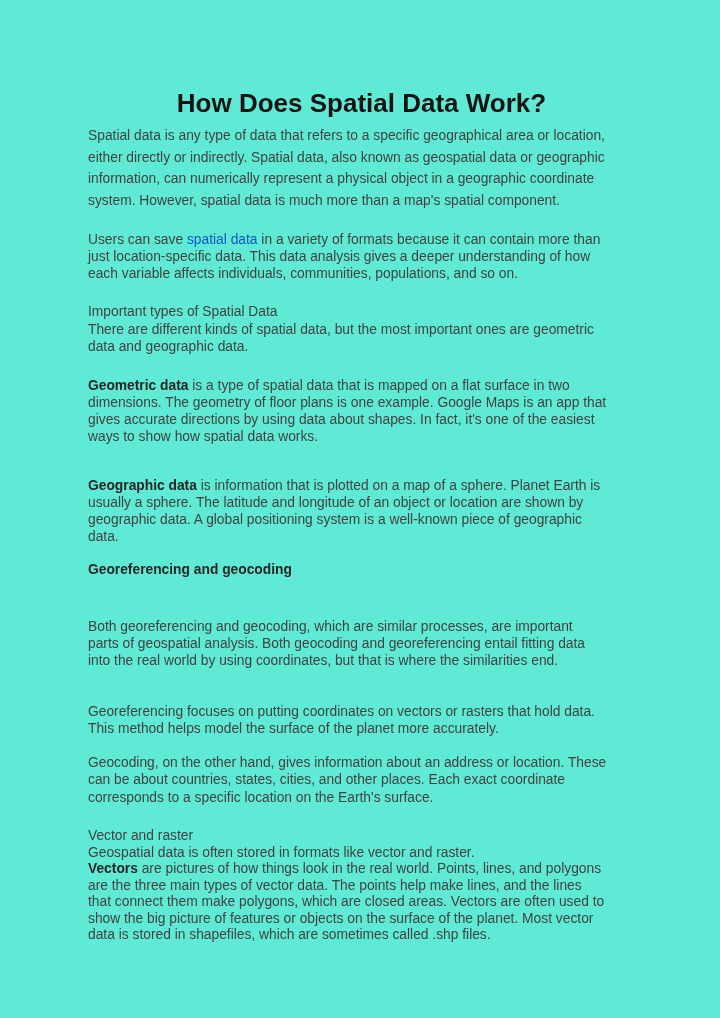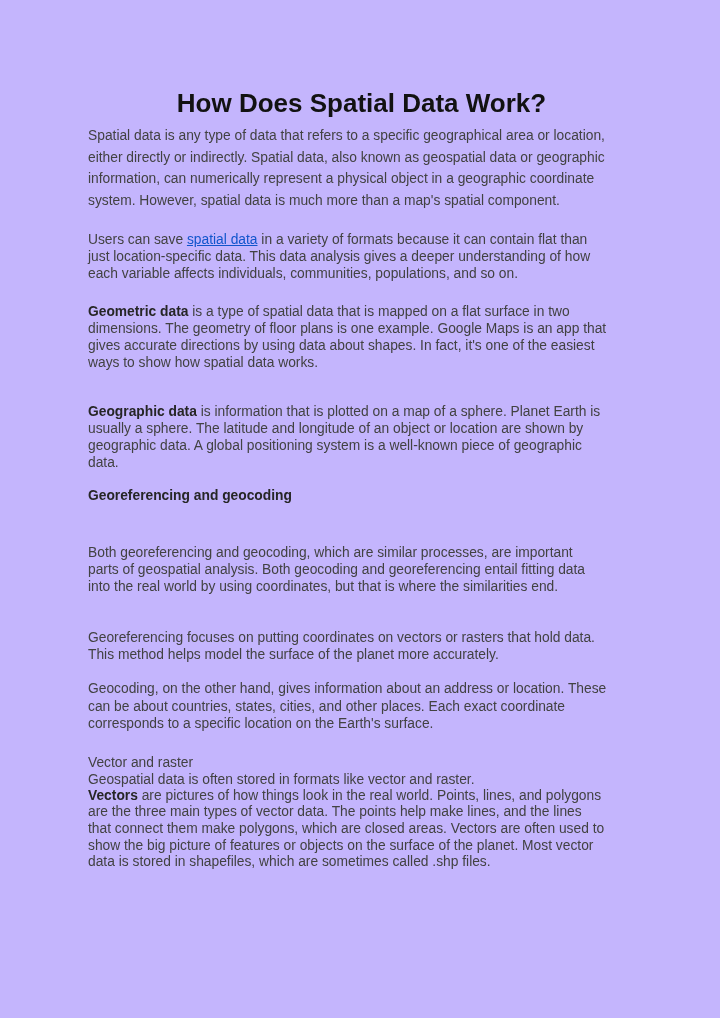--- a/index.html
+++ b/index.html
@@ -4,21 +4,21 @@
 <style>
   html, body {
     margin: 0;
     padding: 0;
     background: #ffffff;
   }
   .page {
     position: relative;
     width: 720px;
     height: 1018px;
-    background: #c4b5fd;
+    background: #5eead4;
     box-sizing: border-box;
     padding: 89px 50px 0 88px;
     font-family: "Liberation Sans", "DejaVu Sans", sans-serif;
     font-size: 13.8px;
     color: #424242;
     overflow: hidden;
   }
   .doc-title {
     width: 547px;
     margin: 0 0 8px 0;
@@ -49,40 +49,42 @@
   .para-georef  { margin-bottom: 17px; margin-top: 28px; }
   .para-geocoding { line-height: 17.5px; margin-bottom: 21px; }
   .para-vector-raster { }
   .para-vectors { line-height: 16.6px; }
   .bold-lead {
     font-weight: bold;
     color: #262626;
   }
   .doc-link {
     color: #1155cc;
-    text-decoration: underline;
     cursor: pointer;
   }
 </style>
 </head>
 <body>
 
 <div class="page">
 
   <h1 class="doc-title">How Does Spatial Data Work?</h1>
 
   <p class="para para-intro">Spatial data is any type of data that refers to a specific geographical area or location,
 either directly or indirectly. Spatial data, also known as geospatial data or geographic
 information, can numerically represent a physical object in a geographic coordinate
 system. However, spatial data is much more than a map's spatial component.</p>
 
-  <p class="para para-users"><span>Users can save </span><a class="doc-link">spatial data</a><span> in a variety of formats because it can contain flat than
+  <p class="para para-users"><span>Users can save </span><a class="doc-link">spatial data</a><span> in a variety of formats because it can contain more than
 just location-specific data. This data analysis gives a deeper understanding of how
 each variable affects individuals, communities, populations, and so on.</span></p>
 
+  <p class="para para-important">Important types of Spatial Data
+There are different kinds of spatial data, but the most important ones are geometric
+data and geographic data.</p>
 
   <p class="para para-geometric"><span class="bold-lead">Geometric data</span><span> is a type of spatial data that is mapped on a flat surface in two
 dimensions. The geometry of floor plans is one example. Google Maps is an app that
 gives accurate directions by using data about shapes. In fact, it's one of the easiest
 ways to show how spatial data works.</span></p>
 
   <p class="para para-geographic"><span class="bold-lead">Geographic data</span><span> is information that is plotted on a map of a sphere. Planet Earth is
 usually a sphere. The latitude and longitude of an object or location are shown by
 geographic data. A global positioning system is a well-known piece of geographic
 data.</span></p>

